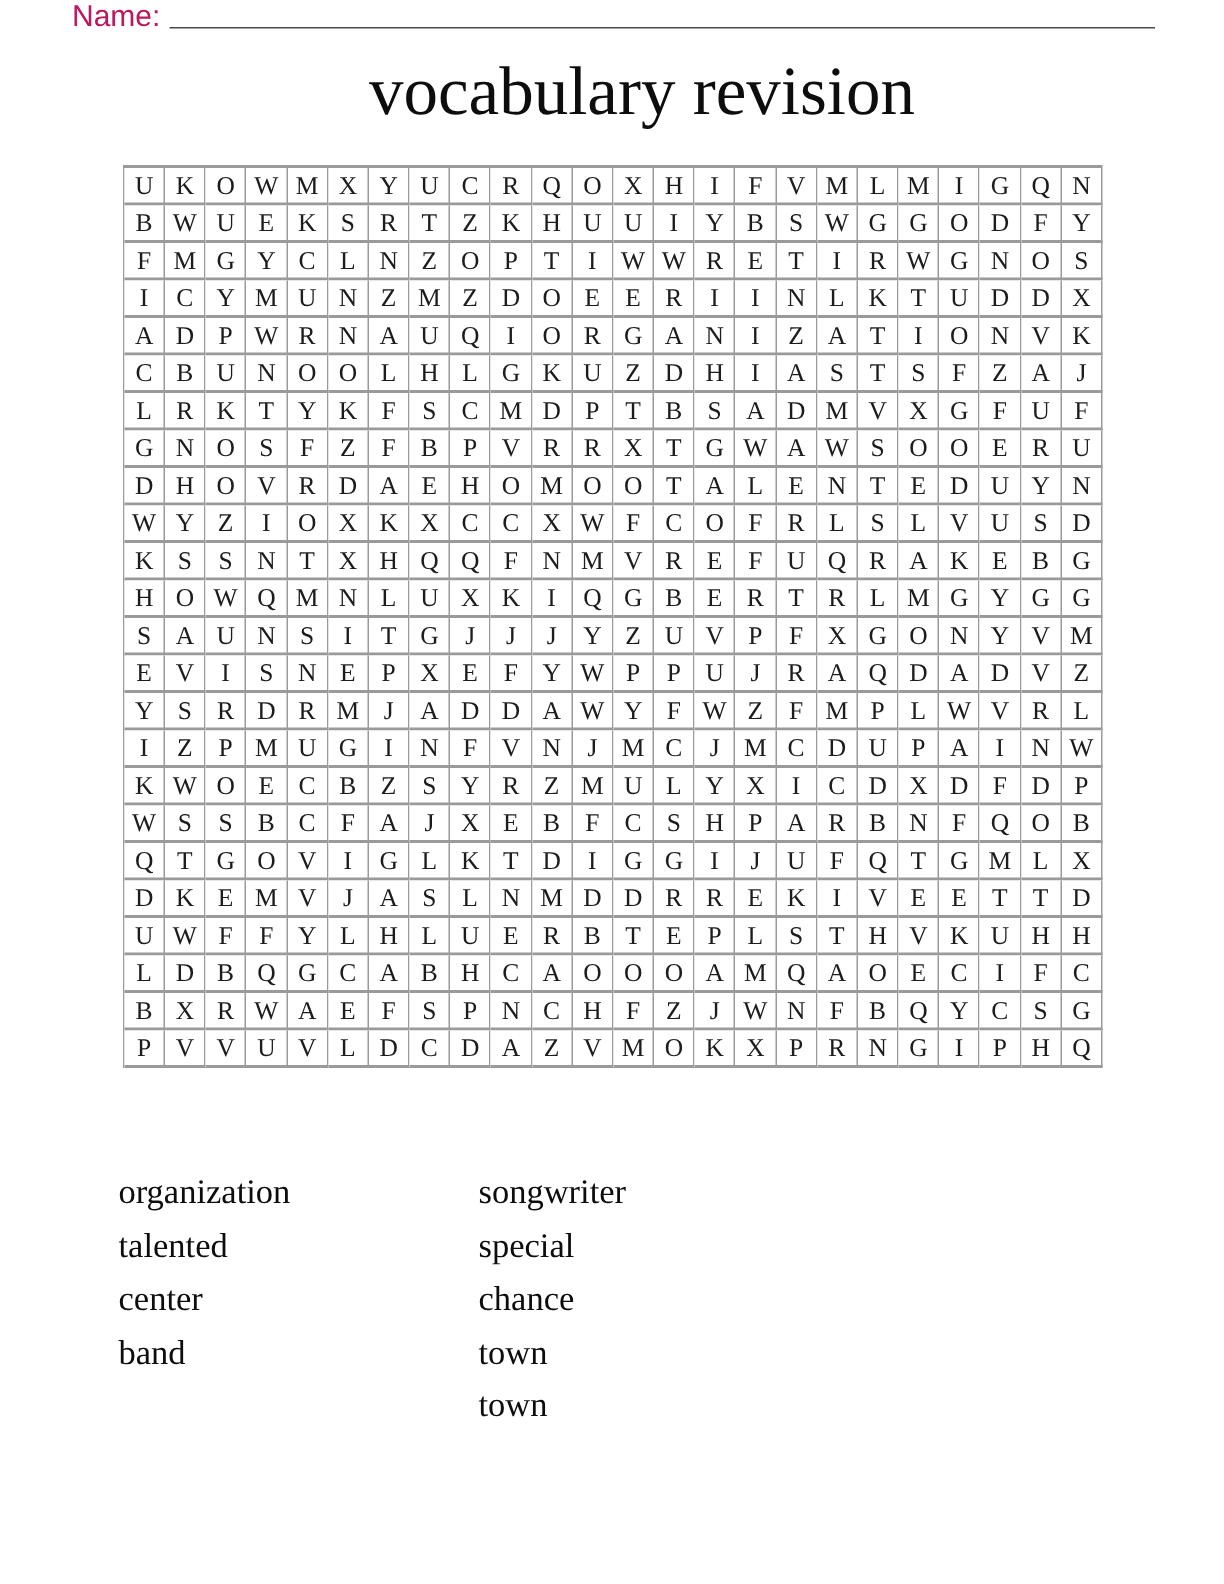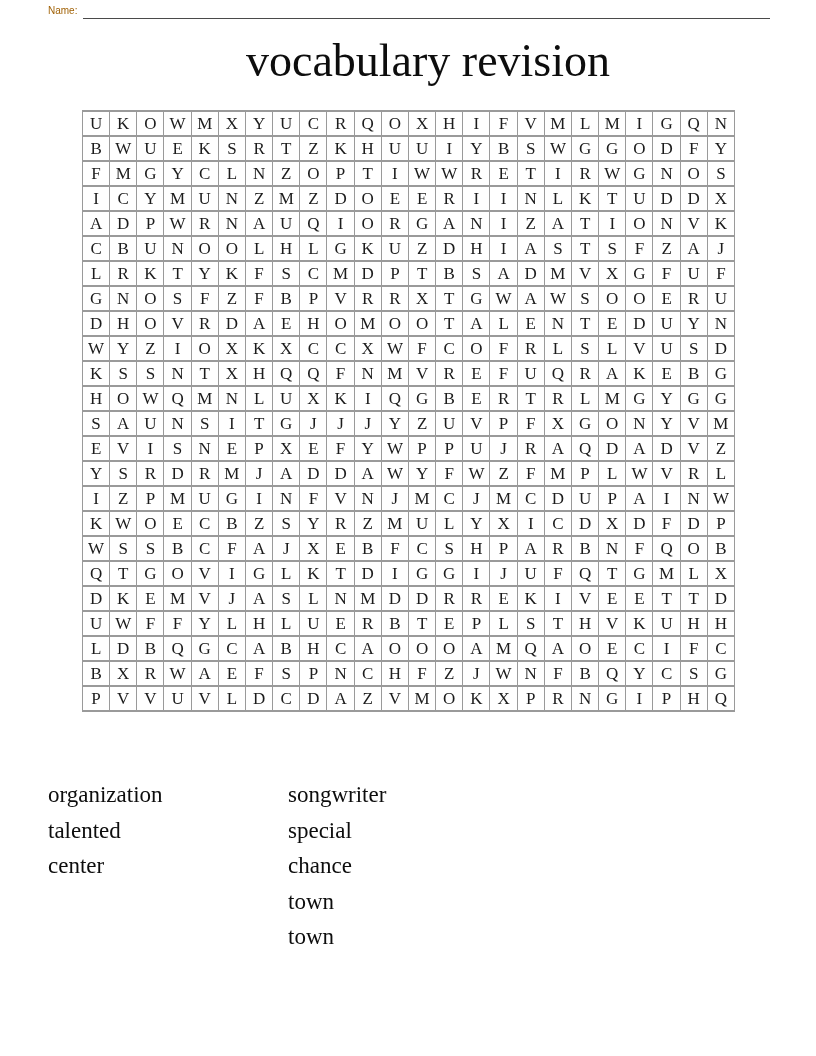--- a/index.html
+++ b/index.html
@@ -16,22 +16,22 @@
 
   
   .name-row {
     position: absolute;
     left: 48px;
     top: 3px;
     width: 722px;
     display: flex;
     align-items: flex-end;
     font-family: "Liberation Sans", sans-serif;
-    font-size: 10px;
-    color: #a16207;
+    font-size: 20px;
+    color: #be185d;
   }
   .name-label { white-space: nowrap; line-height: 16px; }
   .name-line {
     flex: 1;
     height: 15px;
     margin-left: 6px;
     border-bottom: 1px solid #4a4a4a;
   }
 
   
@@ -77,21 +77,21 @@
 
   
   .word-list {
     position: absolute;
     left: 48px;
     top: 777px;
     width: 722px;
     display: grid;
     grid-template-columns: 240px 240px 240px;
   }
-  .word-col { display: flex; flex-direction: column; }
+  .word-col { display: flex; flex-direction: column; margin-left: 31px; }
   .word-item {
     font-family: "Liberation Serif", serif;
     font-size: 23px;
     line-height: 35.5px;
     color: #0d0d0d;
   }
 </style>
 </head>
 <body>
 
@@ -679,20 +679,21 @@
     <div class="grid-cell">P</div>
     <div class="grid-cell">H</div>
     <div class="grid-cell">Q</div>
   </div>
 
 <div class="word-list" id="word-list">
     <div class="word-col">
       <div class="word-item">organization</div>
       <div class="word-item">talented</div>
       <div class="word-item">center</div>
+      <div class="word-item">band</div>
     </div>
     <div class="word-col">
       <div class="word-item">songwriter</div>
       <div class="word-item">special</div>
       <div class="word-item">chance</div>
       <div class="word-item">town</div>
       <div class="word-item">town</div>
     </div>
   </div>
 

